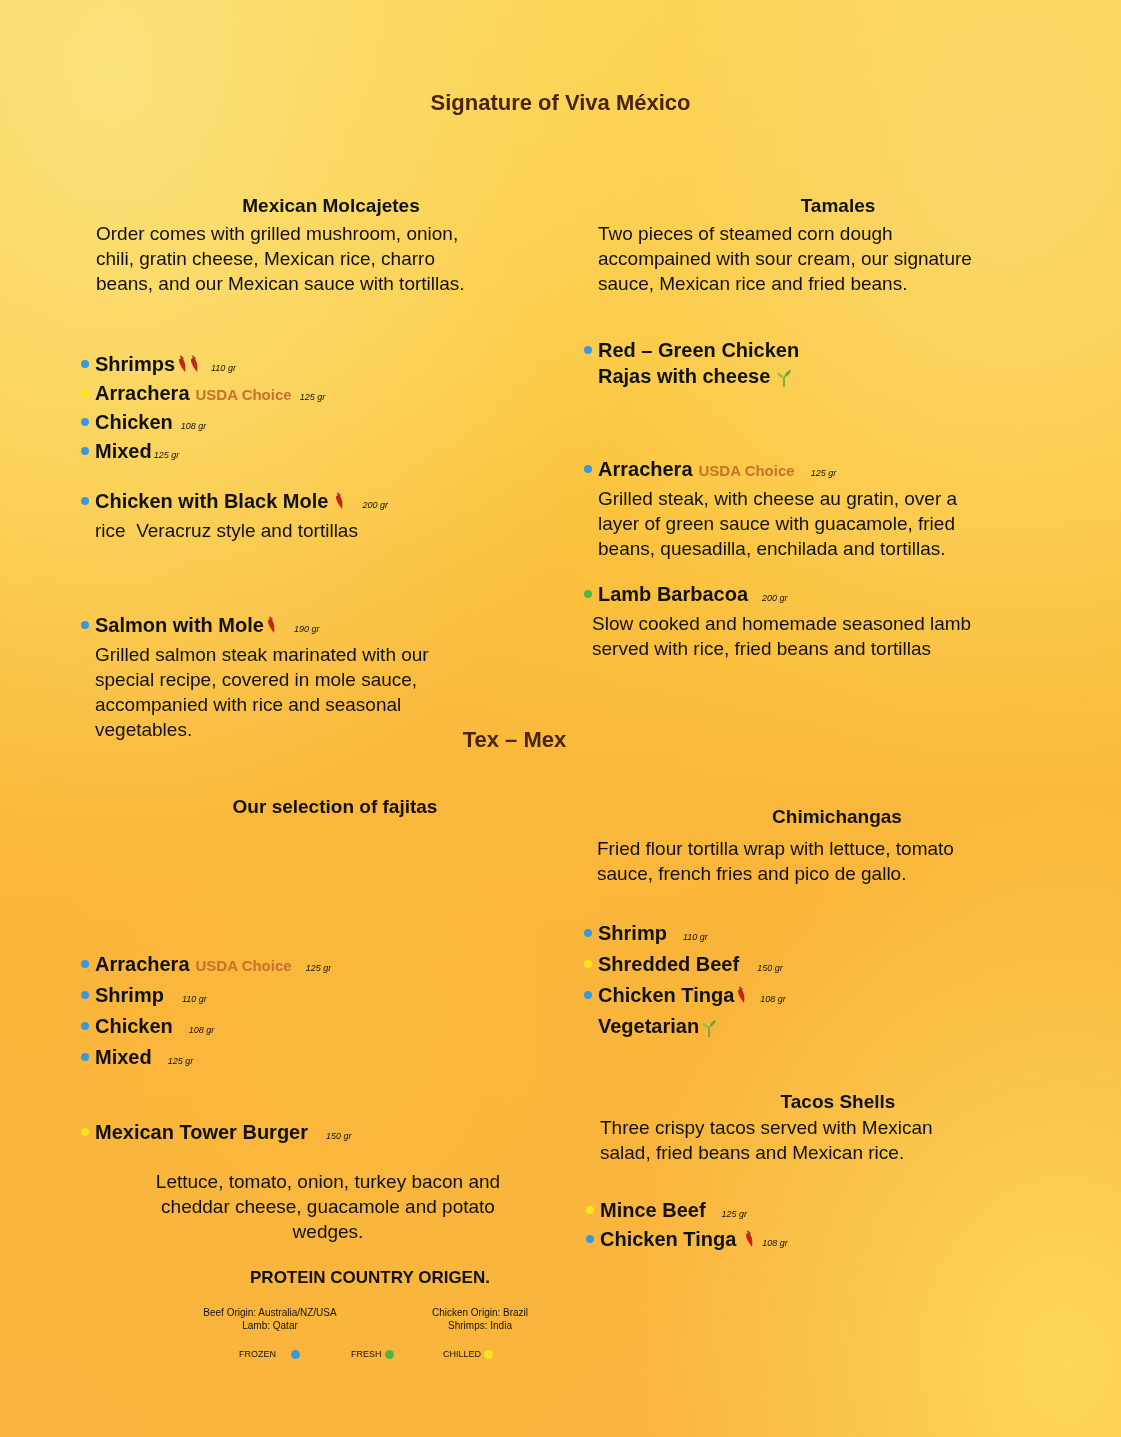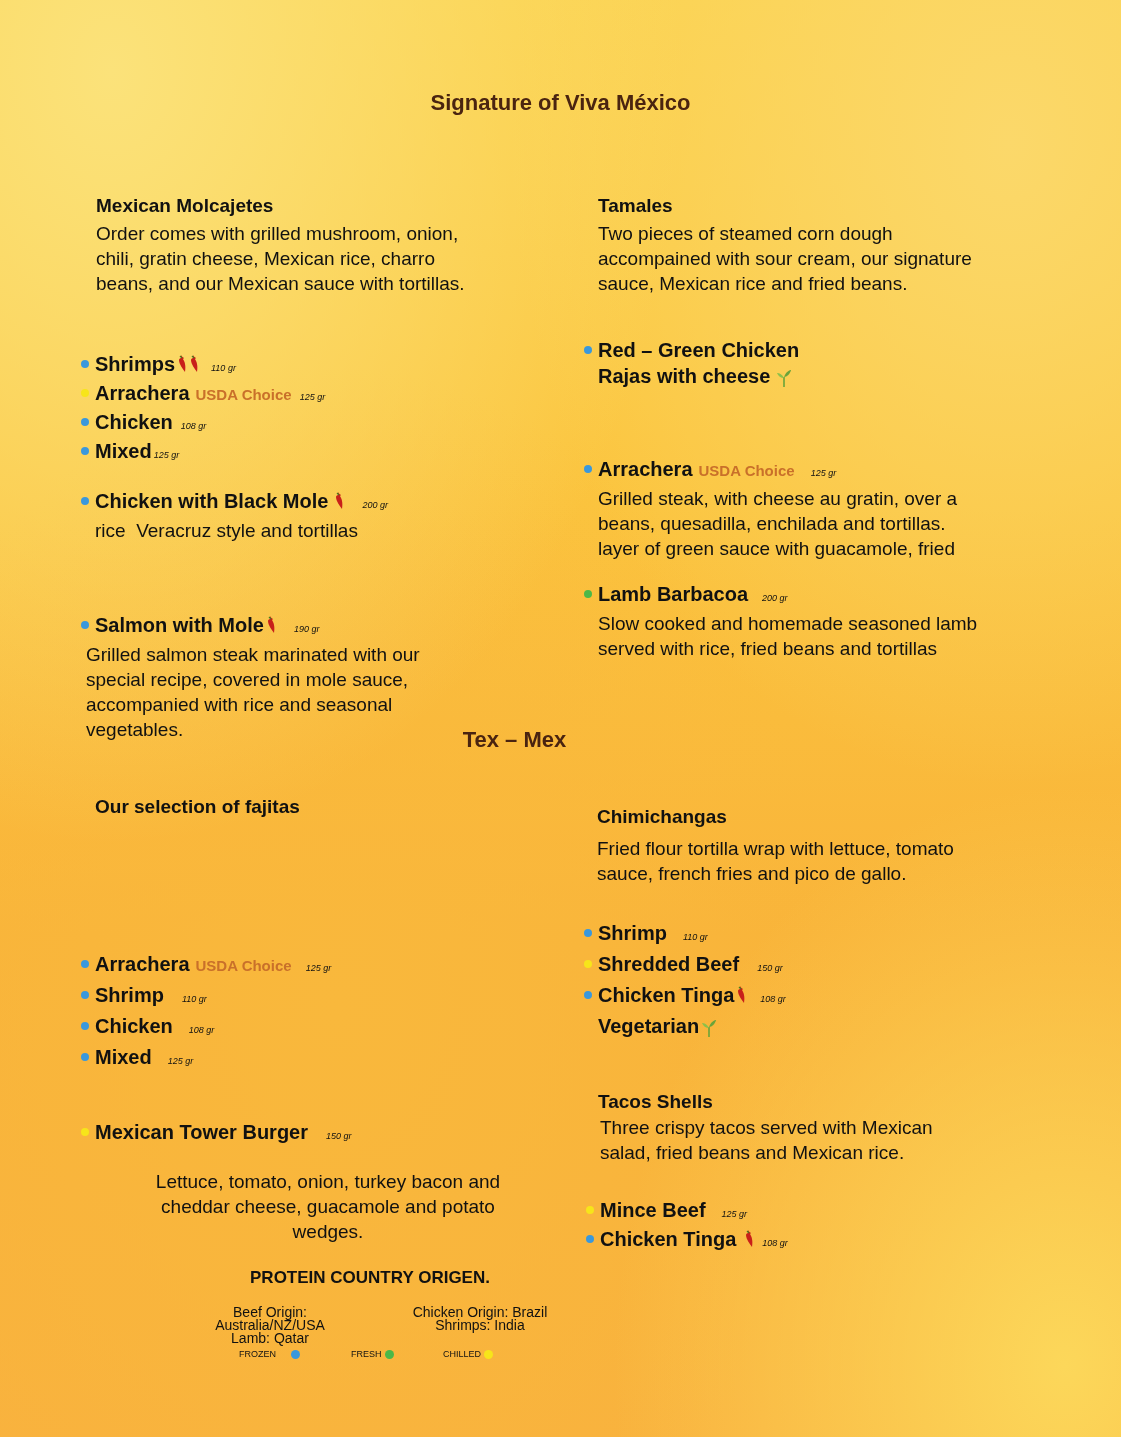--- a/index.html
+++ b/index.html
@@ -8,30 +8,30 @@
     font-family: "Liberation Sans", sans-serif; color: #111;
     background:
       radial-gradient(ellipse at 10% 5%, #fbe27a 0%, rgba(251,226,122,0) 40%),
       radial-gradient(ellipse at 90% 10%, #fbd86a 0%, rgba(251,216,106,0) 35%),
       radial-gradient(ellipse at 95% 95%, #fcd75a 0%, rgba(252,215,90,0) 30%),
       radial-gradient(ellipse at 30% 70%, #f9b83c 0%, rgba(249,184,60,0) 45%),
       linear-gradient(180deg, #fbd24e 0%, #fbc43e 35%, #f9b43a 65%, #f9b23e 100%);
   }
   .abs { position: absolute; }
   .title { color: #4a2410; font-weight: bold; font-size: 22px; }
-  .heading { font-weight: bold; font-size: 19px; }
+  .heading { font-weight: bold; font-size: 19px; text-align: center; }
   .desc { font-size: 19px; line-height: 25px; }
   .item { font-weight: bold; font-size: 20px; line-height: 25px; display: flex; align-items: baseline; white-space: nowrap; }
   .dot { width: 8px; height: 8px; border-radius: 50%; display: inline-block; margin-right: 6px; position: relative; top: -3px; flex: none; }
   .dot.none { background: transparent; }
   .usda { color: #c9702a; font-size: 15px; font-weight: bold; margin-left: 6px; }
   .gr { font-style: italic; font-weight: normal; font-size: 9px; margin-left: 8px; }
   .chili { display: inline-block; width: 10px; height: 18px; margin-left: 2px; position: relative; top: 2px; }
   .leaf { display: inline-block; width: 16px; height: 20px; margin-left: 6px; position: relative; top: 4px; }
-  .origin { font-size: 14px; text-align: center; line-height: 13px; }
+  .origin { font-size: 10px; text-align: center; line-height: 13px; }
   .legend { font-size: 9px; display: flex; align-items: center; }
   .legend .dot { margin-left: 3px; margin-right: 0; top: 0; width: 9px; height: 9px; }
 </style>
 </head>
 <body>
 
 <svg width="0" height="0" style="position:absolute">
   <defs>
     <symbol id="chili" viewBox="0 0 10 18">
       <path d="M4 0 C5 2 6 2 7 3 L6 4 C8 7 9 11 8 17 C6 14 2 9 2 5 C2 4 3 3 4 3 Z" fill="#c8201a"></path>
@@ -101,21 +101,21 @@
 
 <div class="abs" style="left:81px;top:613px;width:480px;">
   <div class="item">
       <span class="dot" style="background:#3a98dc"></span>
       <span>Salmon with Mole</span>
       <svg class="chili">
         <use href="#chili"></use>
       </svg>
       <span class="gr" style="margin-left:18px">190 gr</span>
     </div>
-  <div class="desc" style="margin-left:5px;">
+  <div class="desc" style="margin-left:14px;">
     <div>Grilled salmon steak marinated with our</div>
     <div>special recipe, covered in mole sauce,</div>
     <div>accompanied with rice and seasonal</div>
     <div>vegetables.</div>
   </div>
 </div>
 
 <div class="abs" style="left:598px;top:195px;width:480px;">
   <div class="heading">Tamales</div>
   <div class="desc" style="margin-top:4px;">
@@ -139,32 +139,32 @@
 
 <div class="abs" style="left:584px;top:457px;width:480px;">
   <div class="item">
       <span class="dot" style="background:#3a98dc"></span>
       <span>Arrachera</span>
       <span class="usda">USDA Choice</span>
       <span class="gr" style="margin-left:16px">125 gr</span>
     </div>
   <div class="desc" style="margin-left:14px;">
     <div>Grilled steak, with cheese au gratin, over a</div>
+    <div>layer of green sauce with guacamole, fried</div>
     <div>beans, quesadilla, enchilada and tortillas.</div>
-    <div>layer of green sauce with guacamole, fried</div>
   </div>
 </div>
 
 <div class="abs" style="left:584px;top:582px;width:480px;">
   <div class="item">
       <span class="dot" style="background:#4cb848"></span>
       <span>Lamb Barbacoa</span>
       <span class="gr" style="margin-left:14px">200 gr</span>
     </div>
-  <div class="desc" style="margin-left:14px;">
+  <div class="desc" style="margin-left:8px;">
     <div>Slow cooked and homemade seasoned lamb</div>
     <div>served with rice, fried beans and tortillas</div>
   </div>
 </div>
 
 <div class="abs title" style="left:0;width:1029px;top:727px;text-align:center;">Tex – Mex</div>
 
 <div class="abs" style="left:95px;top:796px;width:480px;">
   <div class="heading">Our selection of fajitas</div>
 </div>

